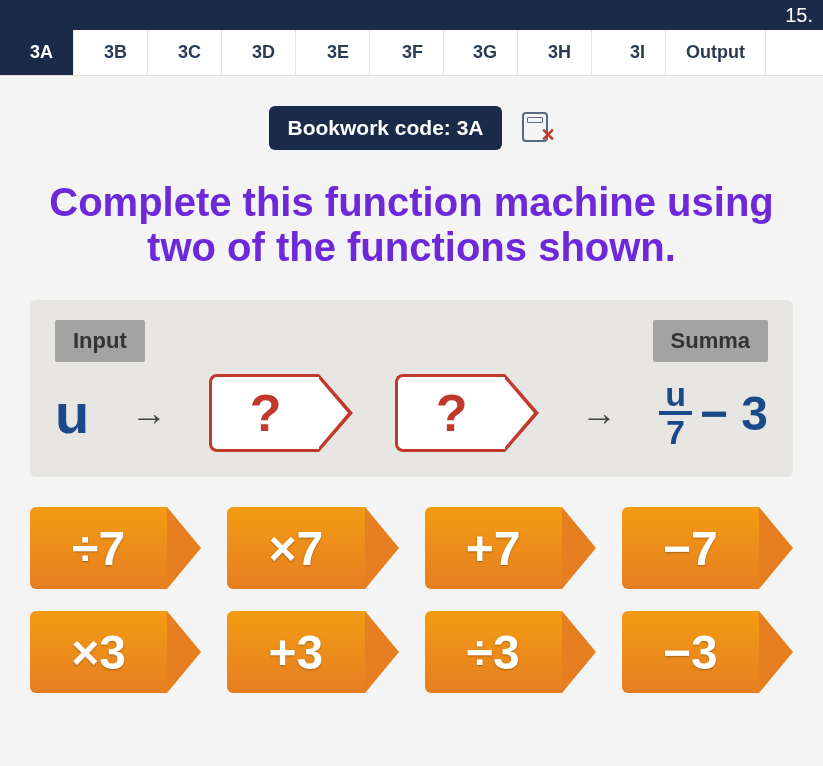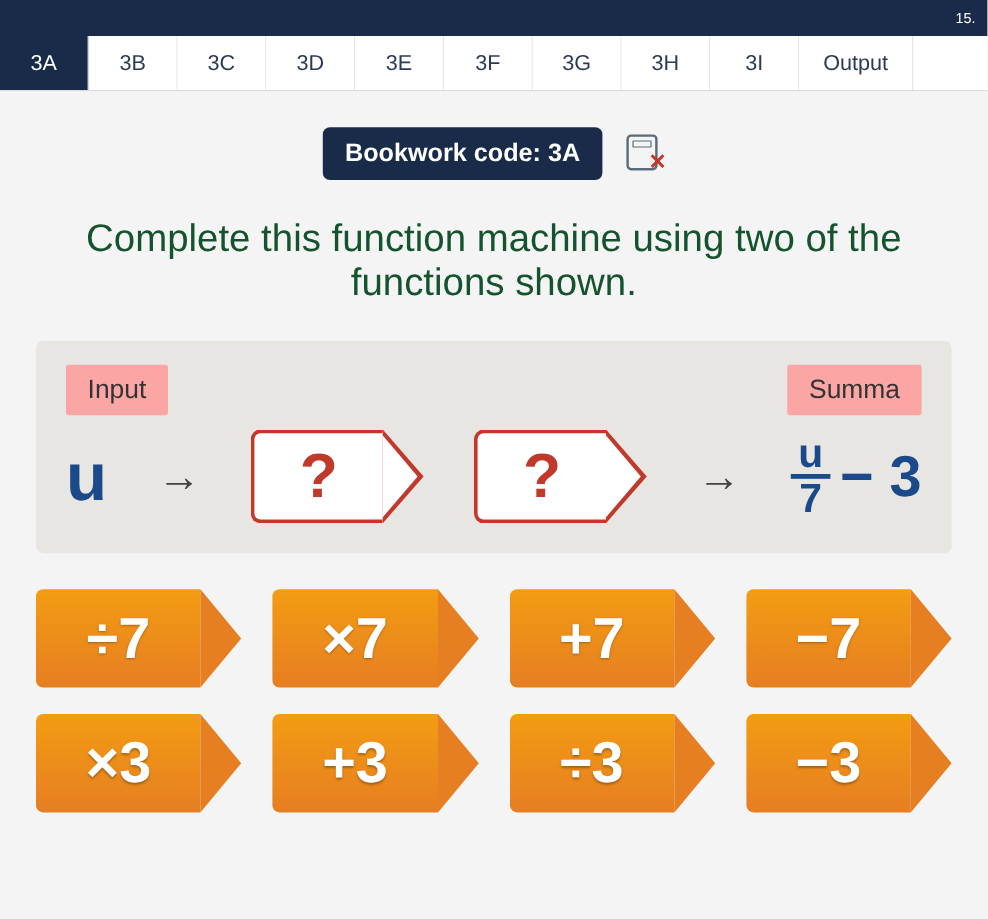--- a/index.html
+++ b/index.html
@@ -12,38 +12,38 @@
     position: relative;
   }
   .topbar {
     background: #1a2b4a;
     color: #fff;
     height: 30px;
     display: flex;
     justify-content: flex-end;
     align-items: center;
     padding-right: 10px;
-    font-size: 12px;
+    font-size: 20px;
   }
   .tabs {
     display: flex;
     background: #fff;
     border-bottom: 1px solid #ddd;
   }
   .tab {
     flex: 0 0 auto;
     padding: 12px 20px;
-    font-weight: 400;
+    font-weight: 700;
     font-size: 18px;
     color: #2b3a55;
     border-right: 1px solid #e5e5e5;
     background: #fff;
     cursor: pointer;
     min-width: 74px;
-    text-align: center;
+    text-align: right;
   }
   .tab.active {
     background: #1a2b4a;
     color: #fff;
   }
   .info-row {
     display: flex;
     justify-content: center;
     align-items: center;
     gap: 20px;
@@ -79,41 +79,41 @@
     position:absolute; top:3px; left:3px; width:16px; height:6px;
     border:1.5px solid #5a6a7a; border-radius:1px;
   }
   .calc-x {
     position:absolute; bottom:-2px; right:-2px;
     color:#c0392b; font-weight:bold; font-size:18px;
   }
   .calc-text { line-height:1.2; }
   .question {
     text-align: center;
-    font-size: 32px;
-    color: #14532d;
+    font-size: 40px;
+    color: #6d28d9;
     padding: 10px 20px 30px;
-    font-weight: 400;
+    font-weight: 700;
   }
   .machine-area {
     background: #e8e6e2;
     margin: 0 30px;
     padding: 20px 25px 25px;
     border-radius: 6px;
   }
   .labels-row {
     display: flex;
     justify-content: space-between;
     margin-bottom: 12px;
   }
   .io-label {
-    background: #fca5a5;
+    background: #a3a3a3;
     padding: 8px 18px;
     font-size: 22px;
-    font-weight: 400;
+    font-weight: 700;
     color: #333;
     border-radius: 2px;
   }
   .flow-row {
     display: flex;
     align-items: center;
     justify-content: space-between;
     gap: 10px;
   }
   .input-var {

